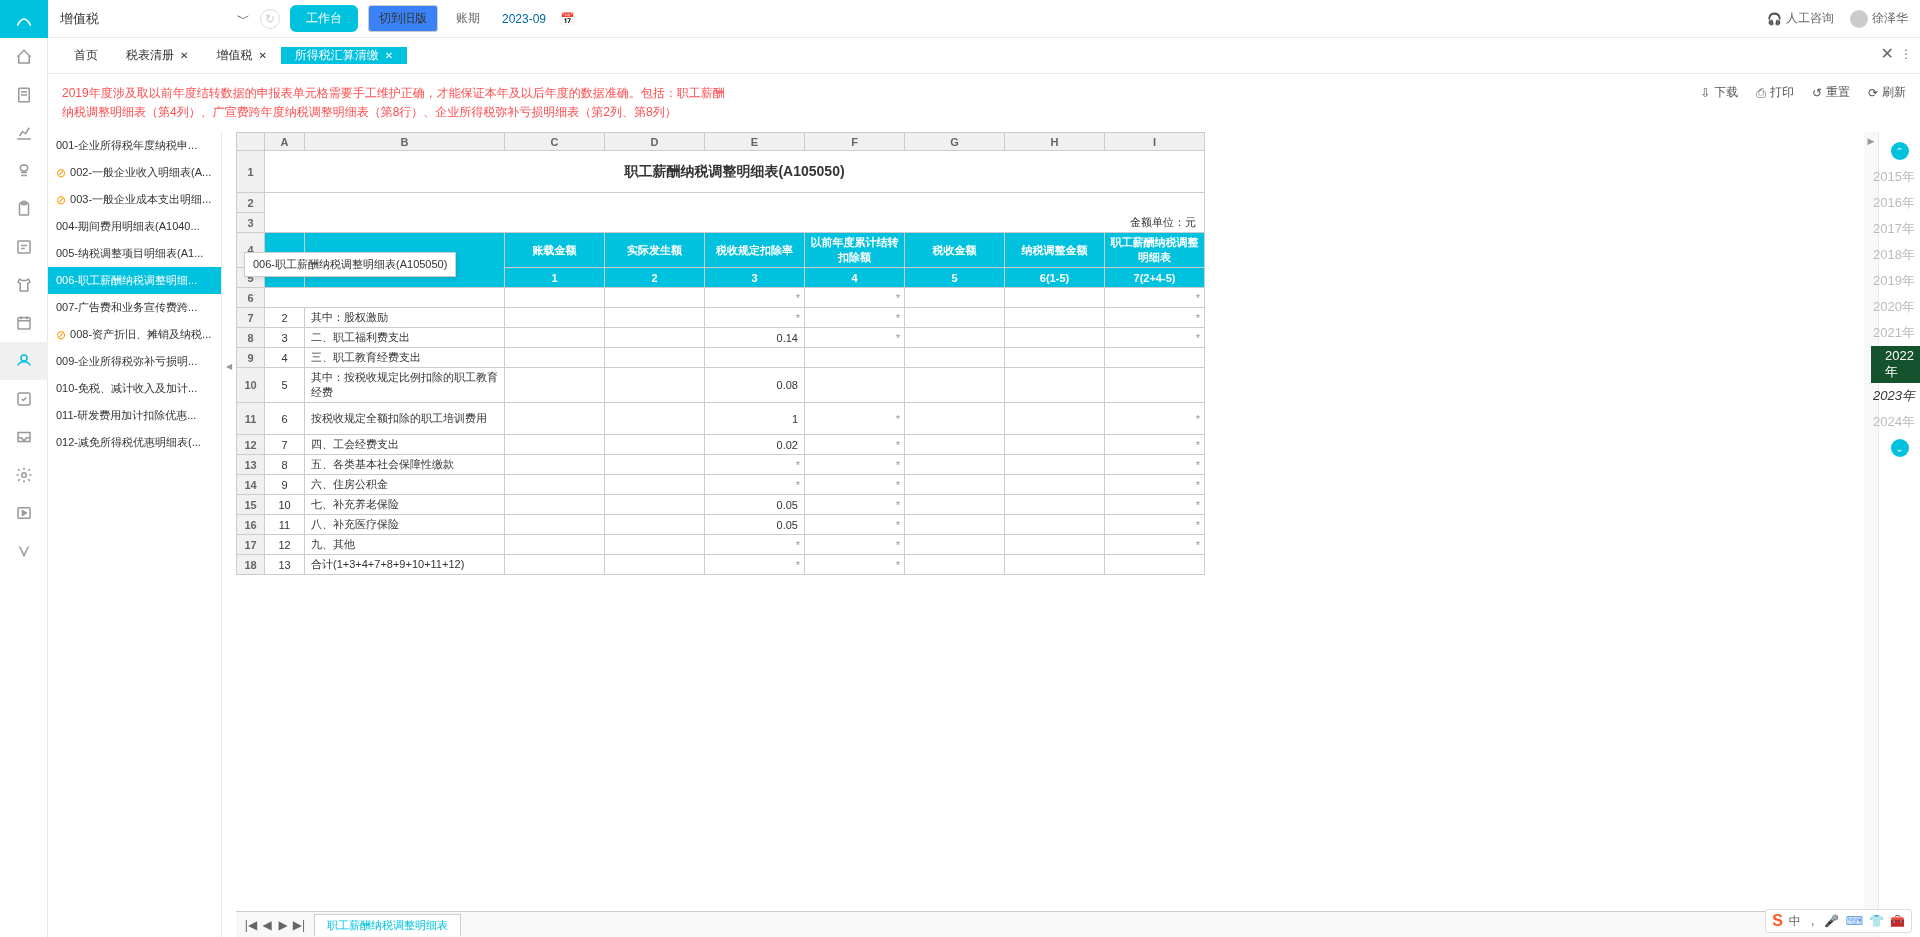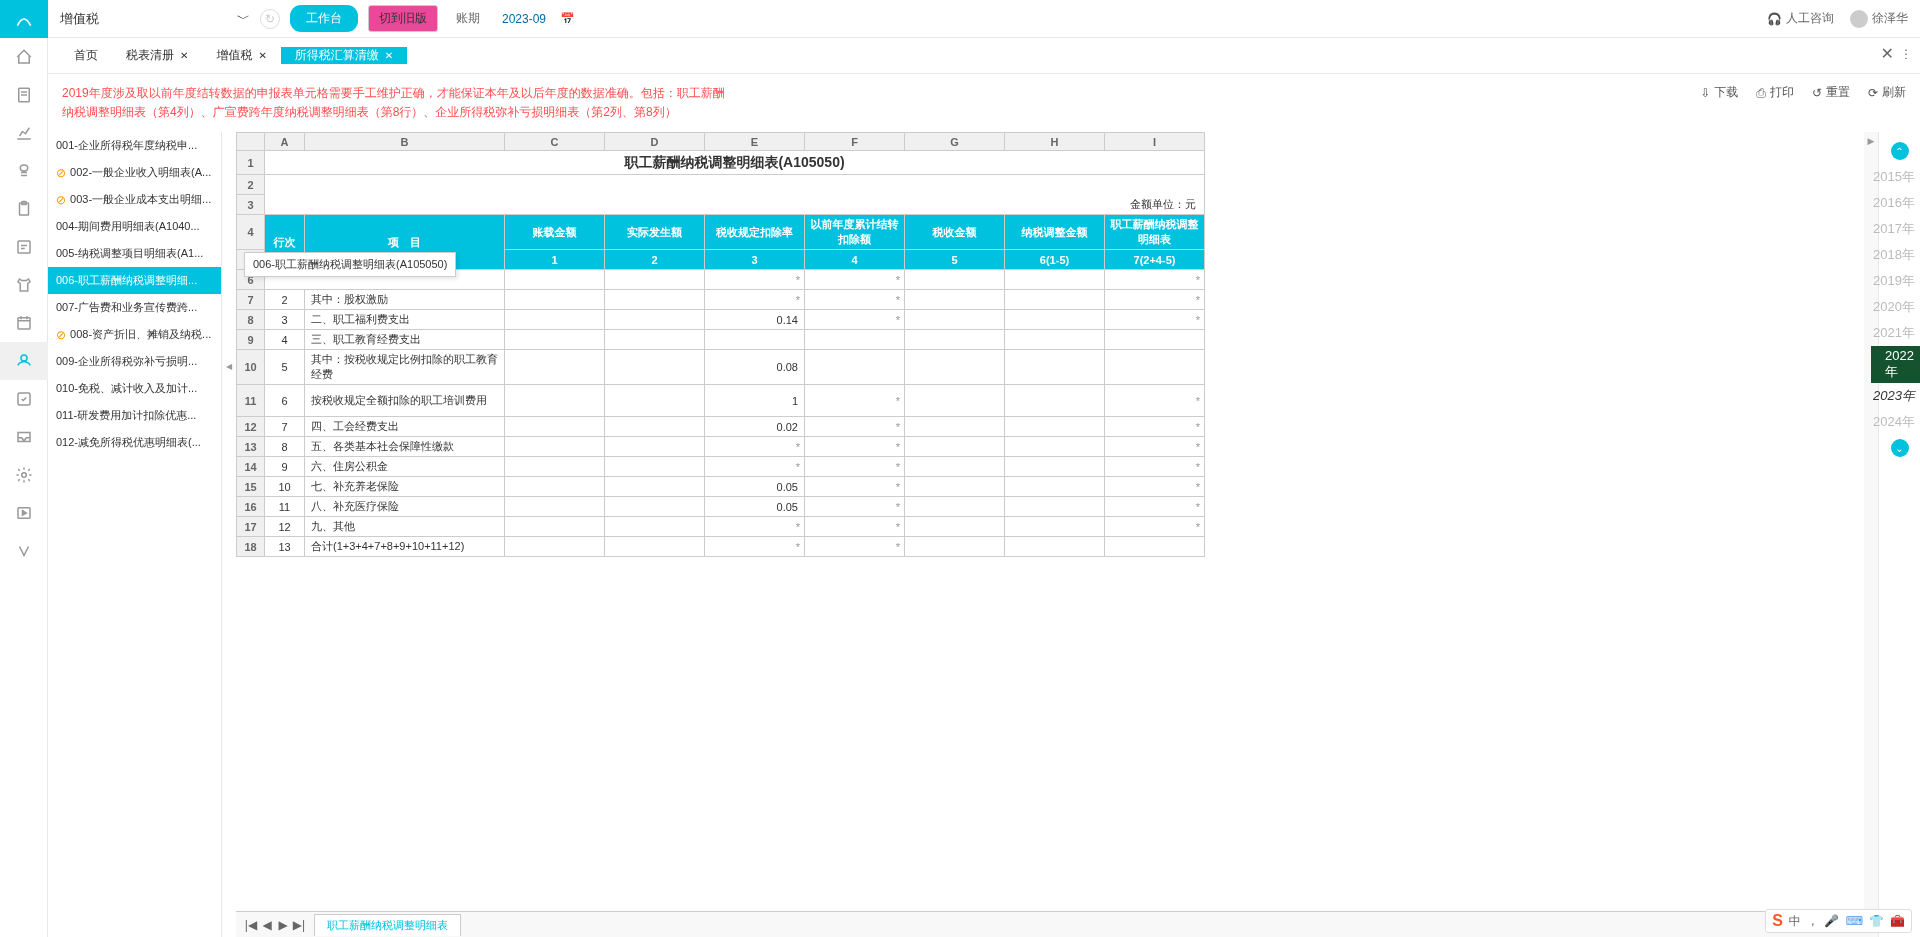--- a/index.html
+++ b/index.html
@@ -9,22 +9,22 @@
 .logo { width: 48px; height: 38px; background: #00c1de; display: flex; align-items: center; justify-content: center; color: #fff; }
 .logo svg { width: 20px; height: 20px; }
 .rail-icon { width: 48px; height: 38px; display: flex; align-items: center; justify-content: center; color: #999; cursor: pointer; }
 .rail-icon.active { background: #f0f0f0; color: #00c1de; }
 .rail-icon svg { width: 18px; height: 18px; }
 .main { flex: 1; display: flex; flex-direction: column; background: #fff; }
 .topbar { height: 38px; display: flex; align-items: center; padding: 0 12px; border-bottom: 1px solid #e8e8e8; gap: 10px; }
 .tax-select { display: flex; align-items: center; gap: 8px; width: 190px; cursor: pointer; }
 .tax-select span { color: #333; font-size: 13px; }
 .chev { color: #00c1de; }
-.btn-primary { background: #00c1de; color: #fff; border: none; padding: 5px 16px; border-radius: 11px; cursor: pointer; font-size: 12px; }
-.btn-outline { background: #ec4899; color: #333; border: 1px solid #ccc; padding: 4px 10px; border-radius: 3px; cursor: pointer; font-size: 12px; }
+.btn-primary { background: #00c1de; color: #fff; border: none; padding: 5px 16px; border-radius: 6px; cursor: pointer; font-size: 12px; }
+.btn-outline { background: #3b82f6; color: #333; border: 1px solid #ccc; padding: 4px 10px; border-radius: 3px; cursor: pointer; font-size: 12px; }
 .period-label { color: #666; margin-left: 8px; }
 .period-val { color: #0369a1; margin-left: 12px; }
 .cal-icon { color: #00c1de; margin-left: 4px; }
 .topbar-right { margin-left: auto; display: flex; align-items: center; gap: 16px; color: #666; }
 .topbar-right .item { display: flex; align-items: center; gap: 4px; cursor: pointer; }
 .avatar { width: 18px; height: 18px; border-radius: 50%; background: #ccc; }
 .tabs { height: 36px; display: flex; align-items: center; border-bottom: 1px solid #e8e8e8; padding-left: 12px; position: relative; }
 .tab { display: flex; align-items: center; padding: 0 14px; gap: 6px; cursor: pointer; font-size: 12px; color: #333; }
 .tab.active { background: #00c1de; color: #fff; }
 .tab .close { font-size: 10px; }
@@ -41,21 +41,21 @@
 .form-item.active { background: #00c1de; color: #fff; }
 .warn-dot { color: #ff9800; font-size: 12px; }
 .collapse-handle { width: 14px; display: flex; align-items: center; justify-content: center; cursor: pointer; position: relative; }
 .collapse-handle::before { content: "◀"; font-size: 8px; color: #999; position: absolute; top: 230px; }
 .sheet-wrap { flex: 1; display: flex; flex-direction: column; overflow: hidden; position: relative; }
 .sheet-scroll { flex: 1; overflow: auto; }
 table.sheet { border-collapse: collapse; table-layout: fixed; }
 .sheet th, .sheet td { border: 1px solid #ccc; font-size: 11px; text-align: center; padding: 2px 4px; height: 20px; overflow: hidden; }
 .sheet .rowhdr { background: #f0f0f0; width: 28px; color: #666; }
 .sheet .colhdr { background: #f0f0f0; height: 18px; color: #666; }
-.sheet .title-row td { font-size: 14px; font-weight: bold; height: 24px; }
+.sheet .title-row td { font-size: 14px; font-weight: bold; height: 42px; }
 .sheet .unit-row td { text-align: right; padding-right: 8px; }
 .sheet .hdr { background: #00c1de; color: #fff; font-weight: bold; }
 .sheet .left { text-align: left; padding-left: 6px; }
 .sheet .num { text-align: right; padding-right: 6px; }
 .sheet .star { text-align: right; padding-right: 4px; color: #999; }
 .sheet-tabs { height: 26px; border-top: 1px solid #ccc; display: flex; align-items: center; background: #f8f8f8; padding: 0 8px; gap: 8px; }
 .sheet-tabs .nav { display: flex; gap: 2px; }
 .sheet-tabs .nav span { width: 14px; text-align: center; cursor: pointer; color: #666; }
 .sheet-tabs .stab { padding: 3px 12px; background: #fff; border: 1px solid #ccc; border-bottom: none; color: #00c1de; font-size: 11px; cursor: pointer; }
 .tooltip { position: absolute; top: 120px; left: 8px; background: #fff; border: 1px solid #ccc; padding: 4px 8px; font-size: 11px; box-shadow: 2px 2px 4px rgba(0,0,0,0.1); z-index: 10; }

